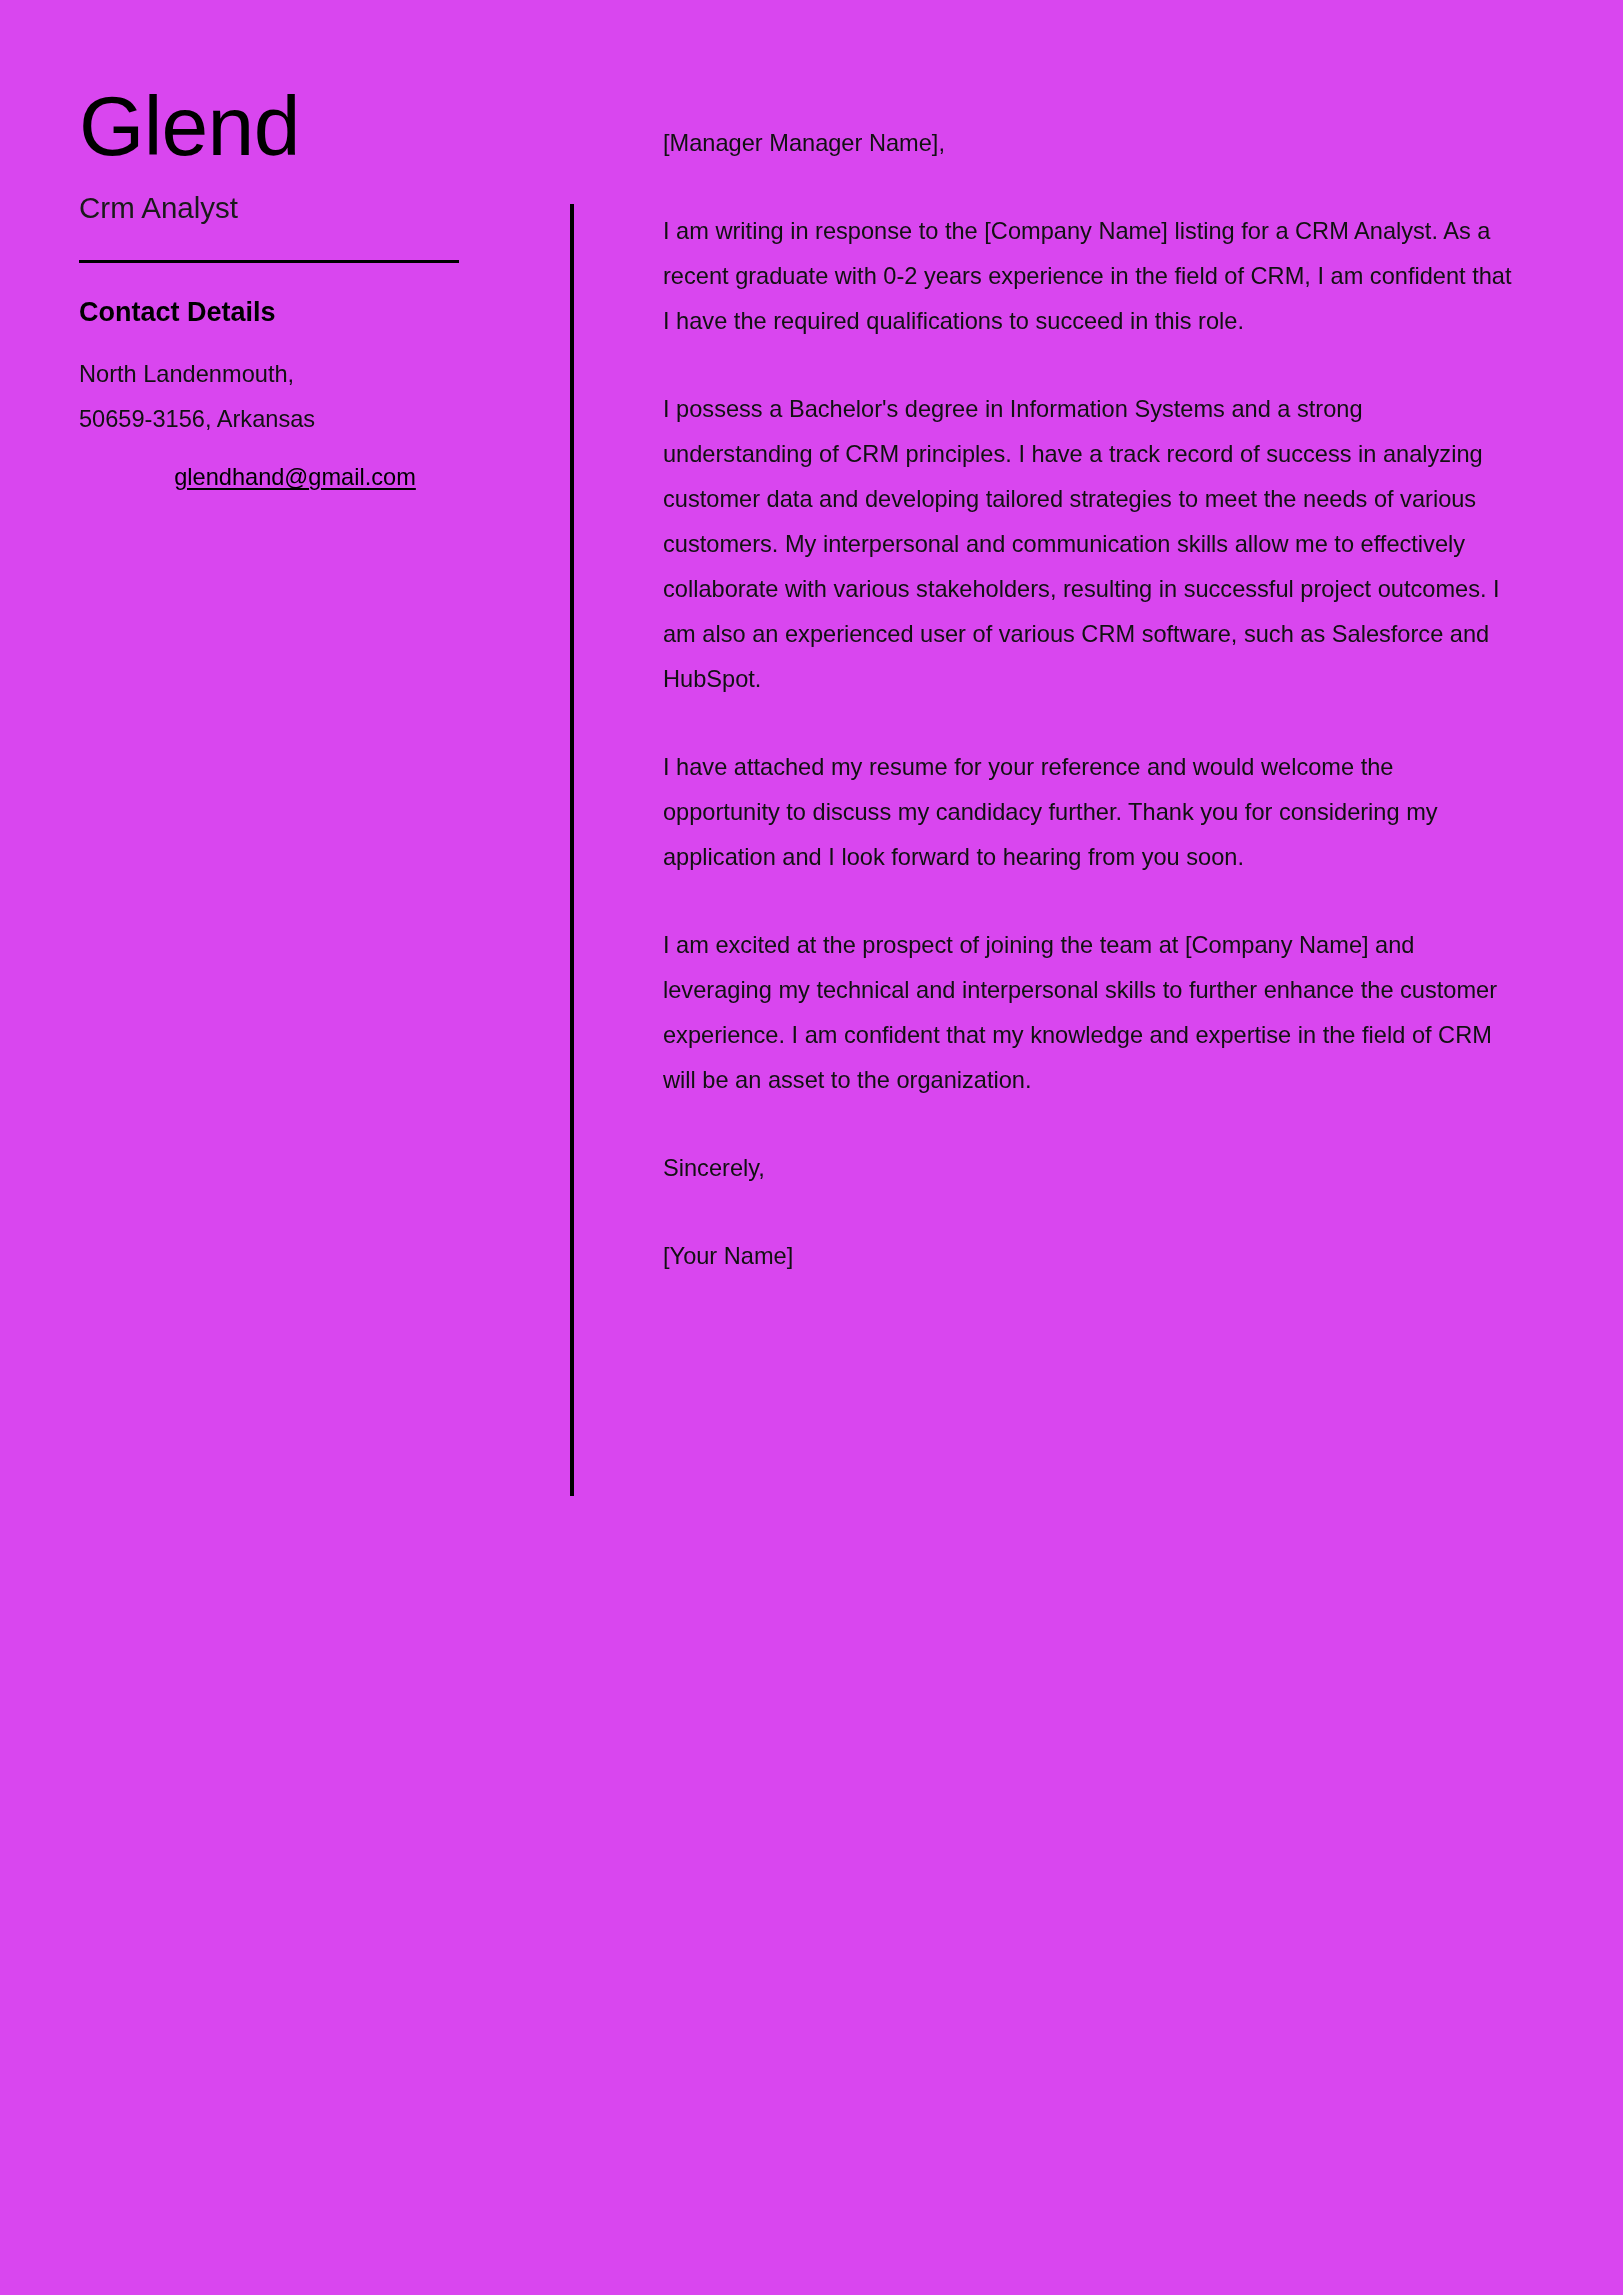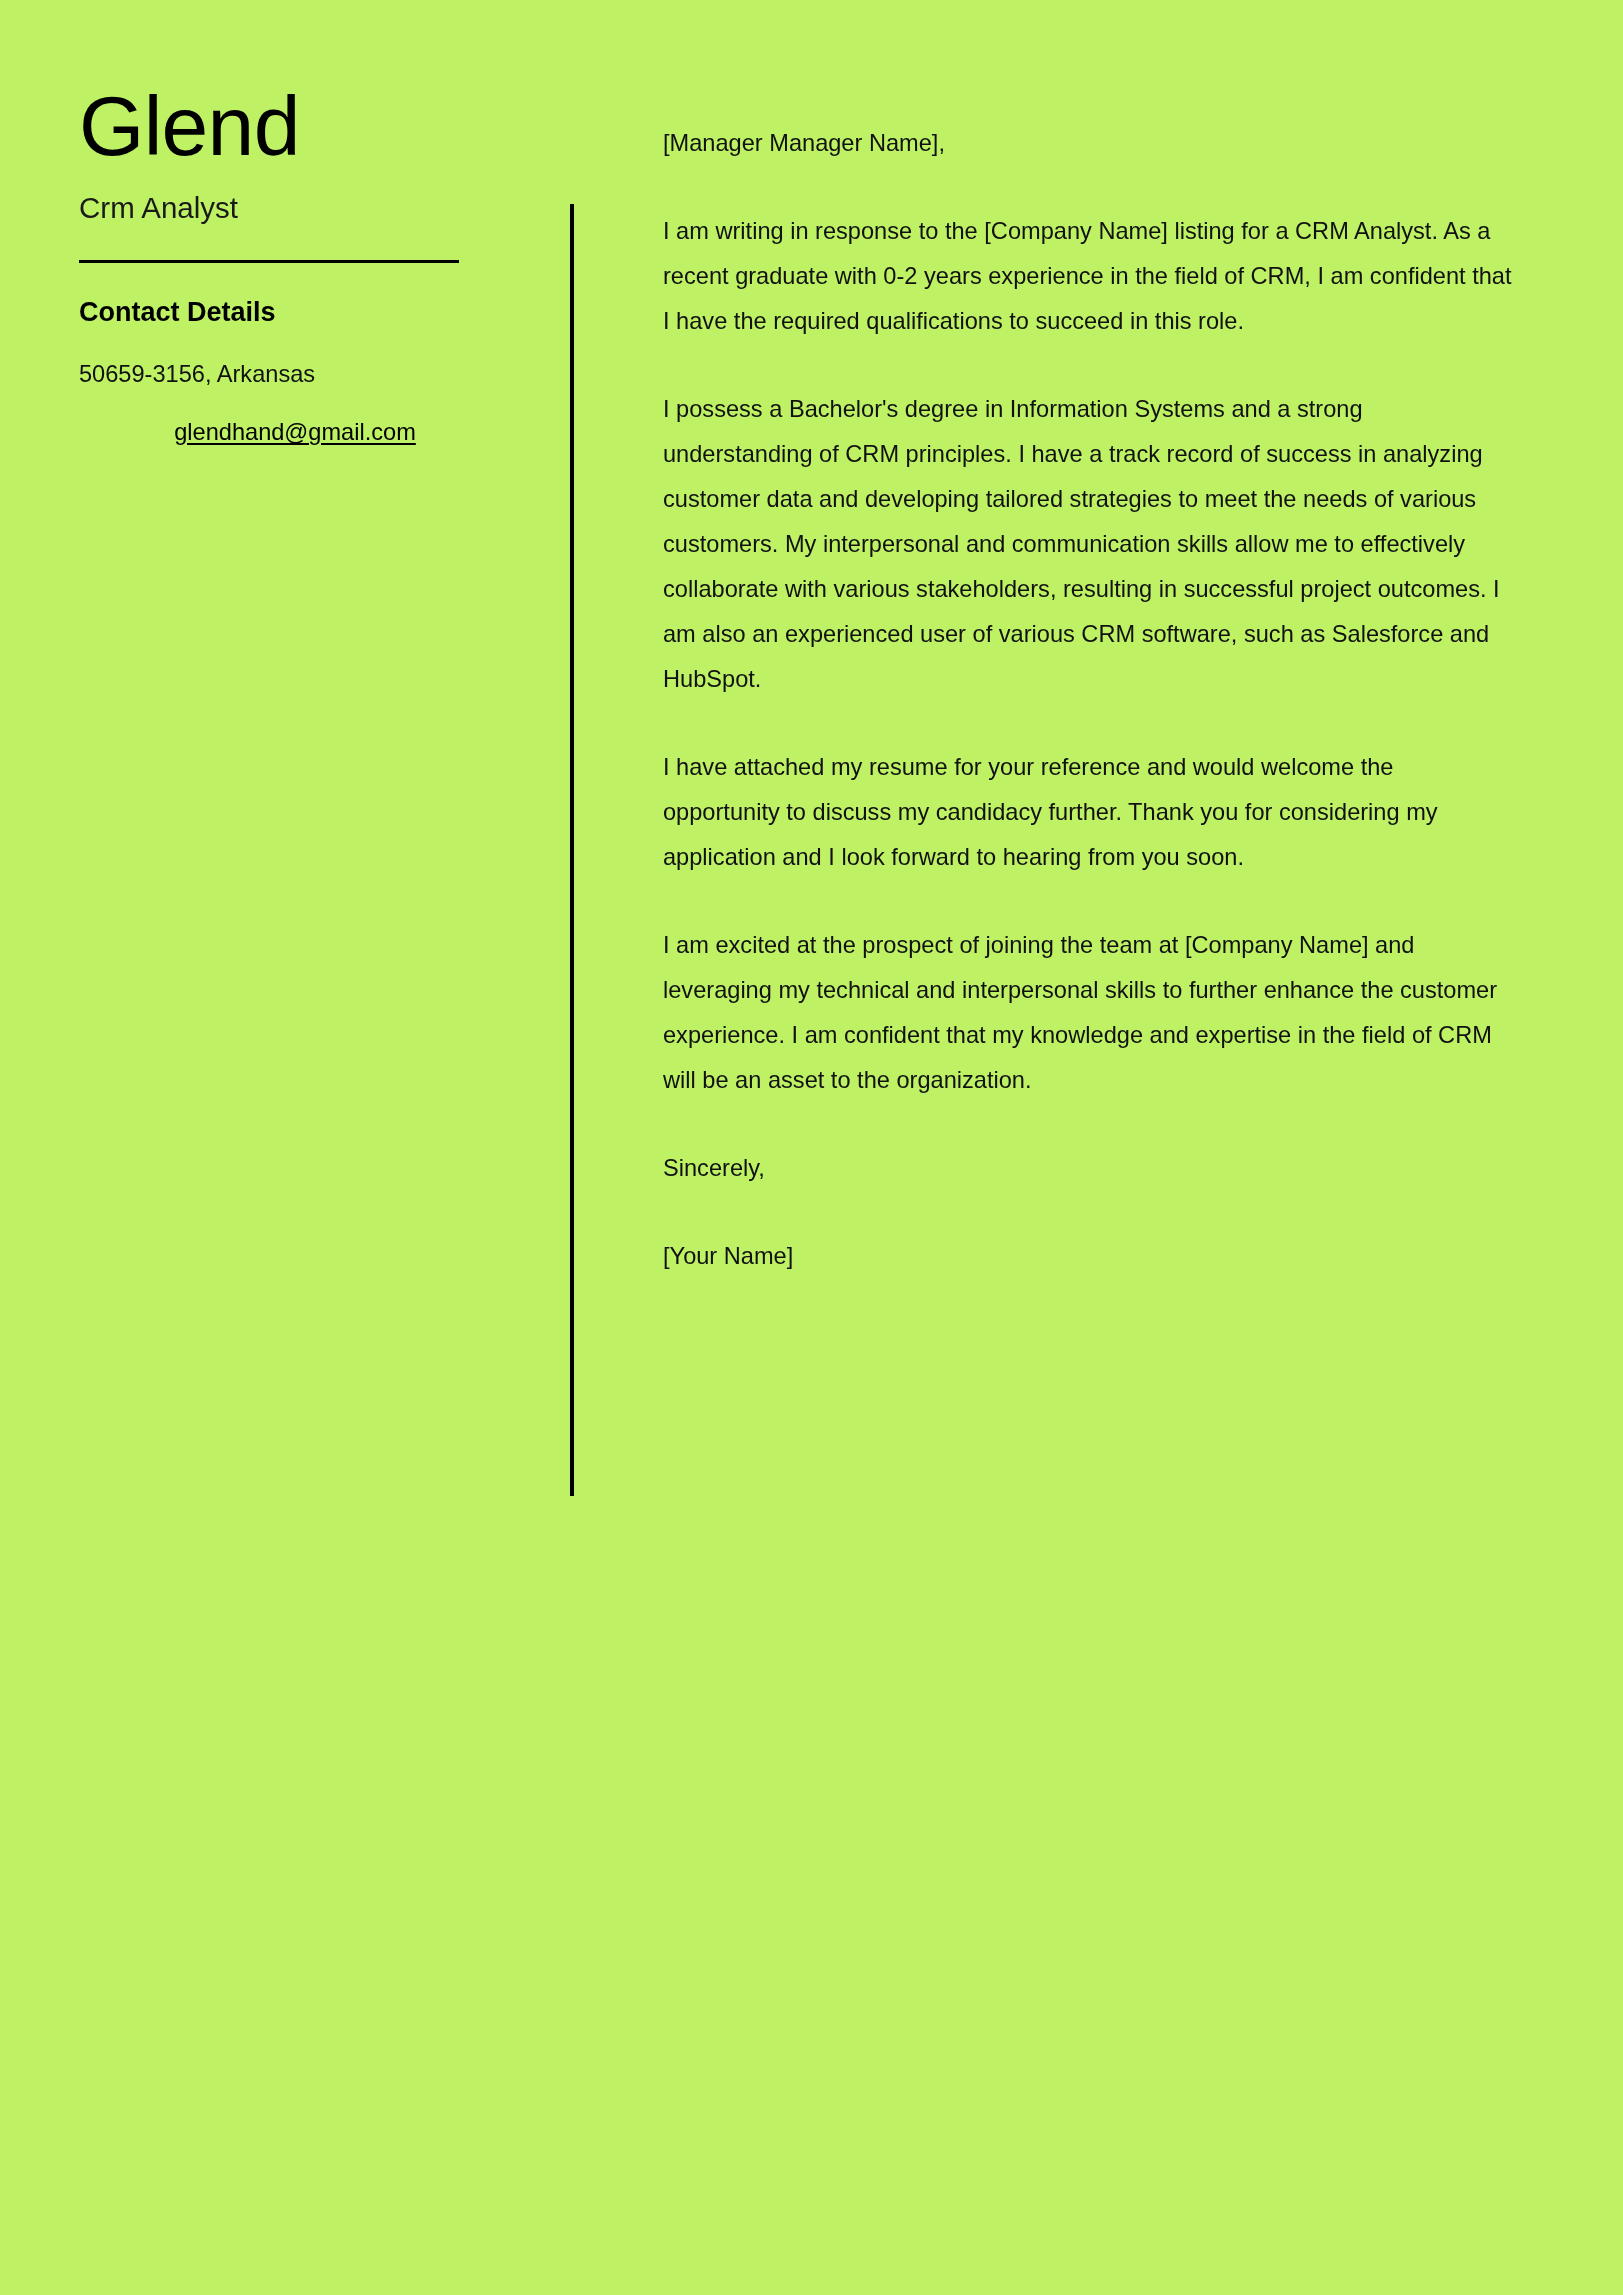--- a/index.html
+++ b/index.html
@@ -13,21 +13,21 @@
     position: relative;
     font-family: "Liberation Sans", "DejaVu Sans", sans-serif;
     color: #000000;
     -webkit-font-smoothing: antialiased;
   }
 
   
   .page {
     position: absolute;
     inset: 0;
-    background: #bef264;
+    background: #d946ef;
   }
 
   .sidebar {
     position: absolute;
     left: 79px;
     top: 92px;
     width: 432px;
   }
 
   .letter {
@@ -142,20 +142,21 @@
 
     <div class="job-title">Crm Analyst</div>
 
     <div class="sidebar-rule"></div>
 
     <div class="contact-heading">Contact Details</div>
 
     <div class="contact-list">
 
       <div class="contact-item">
+        <span class="addr-line">North Landenmouth,</span>
         <span class="addr-line">50659-3156, Arkansas</span>
       </div>
 
 
       <div class="contact-item">
         <span class="email-link">glendhand@gmail.com</span>
       </div>
 
     </div>
   </div>

